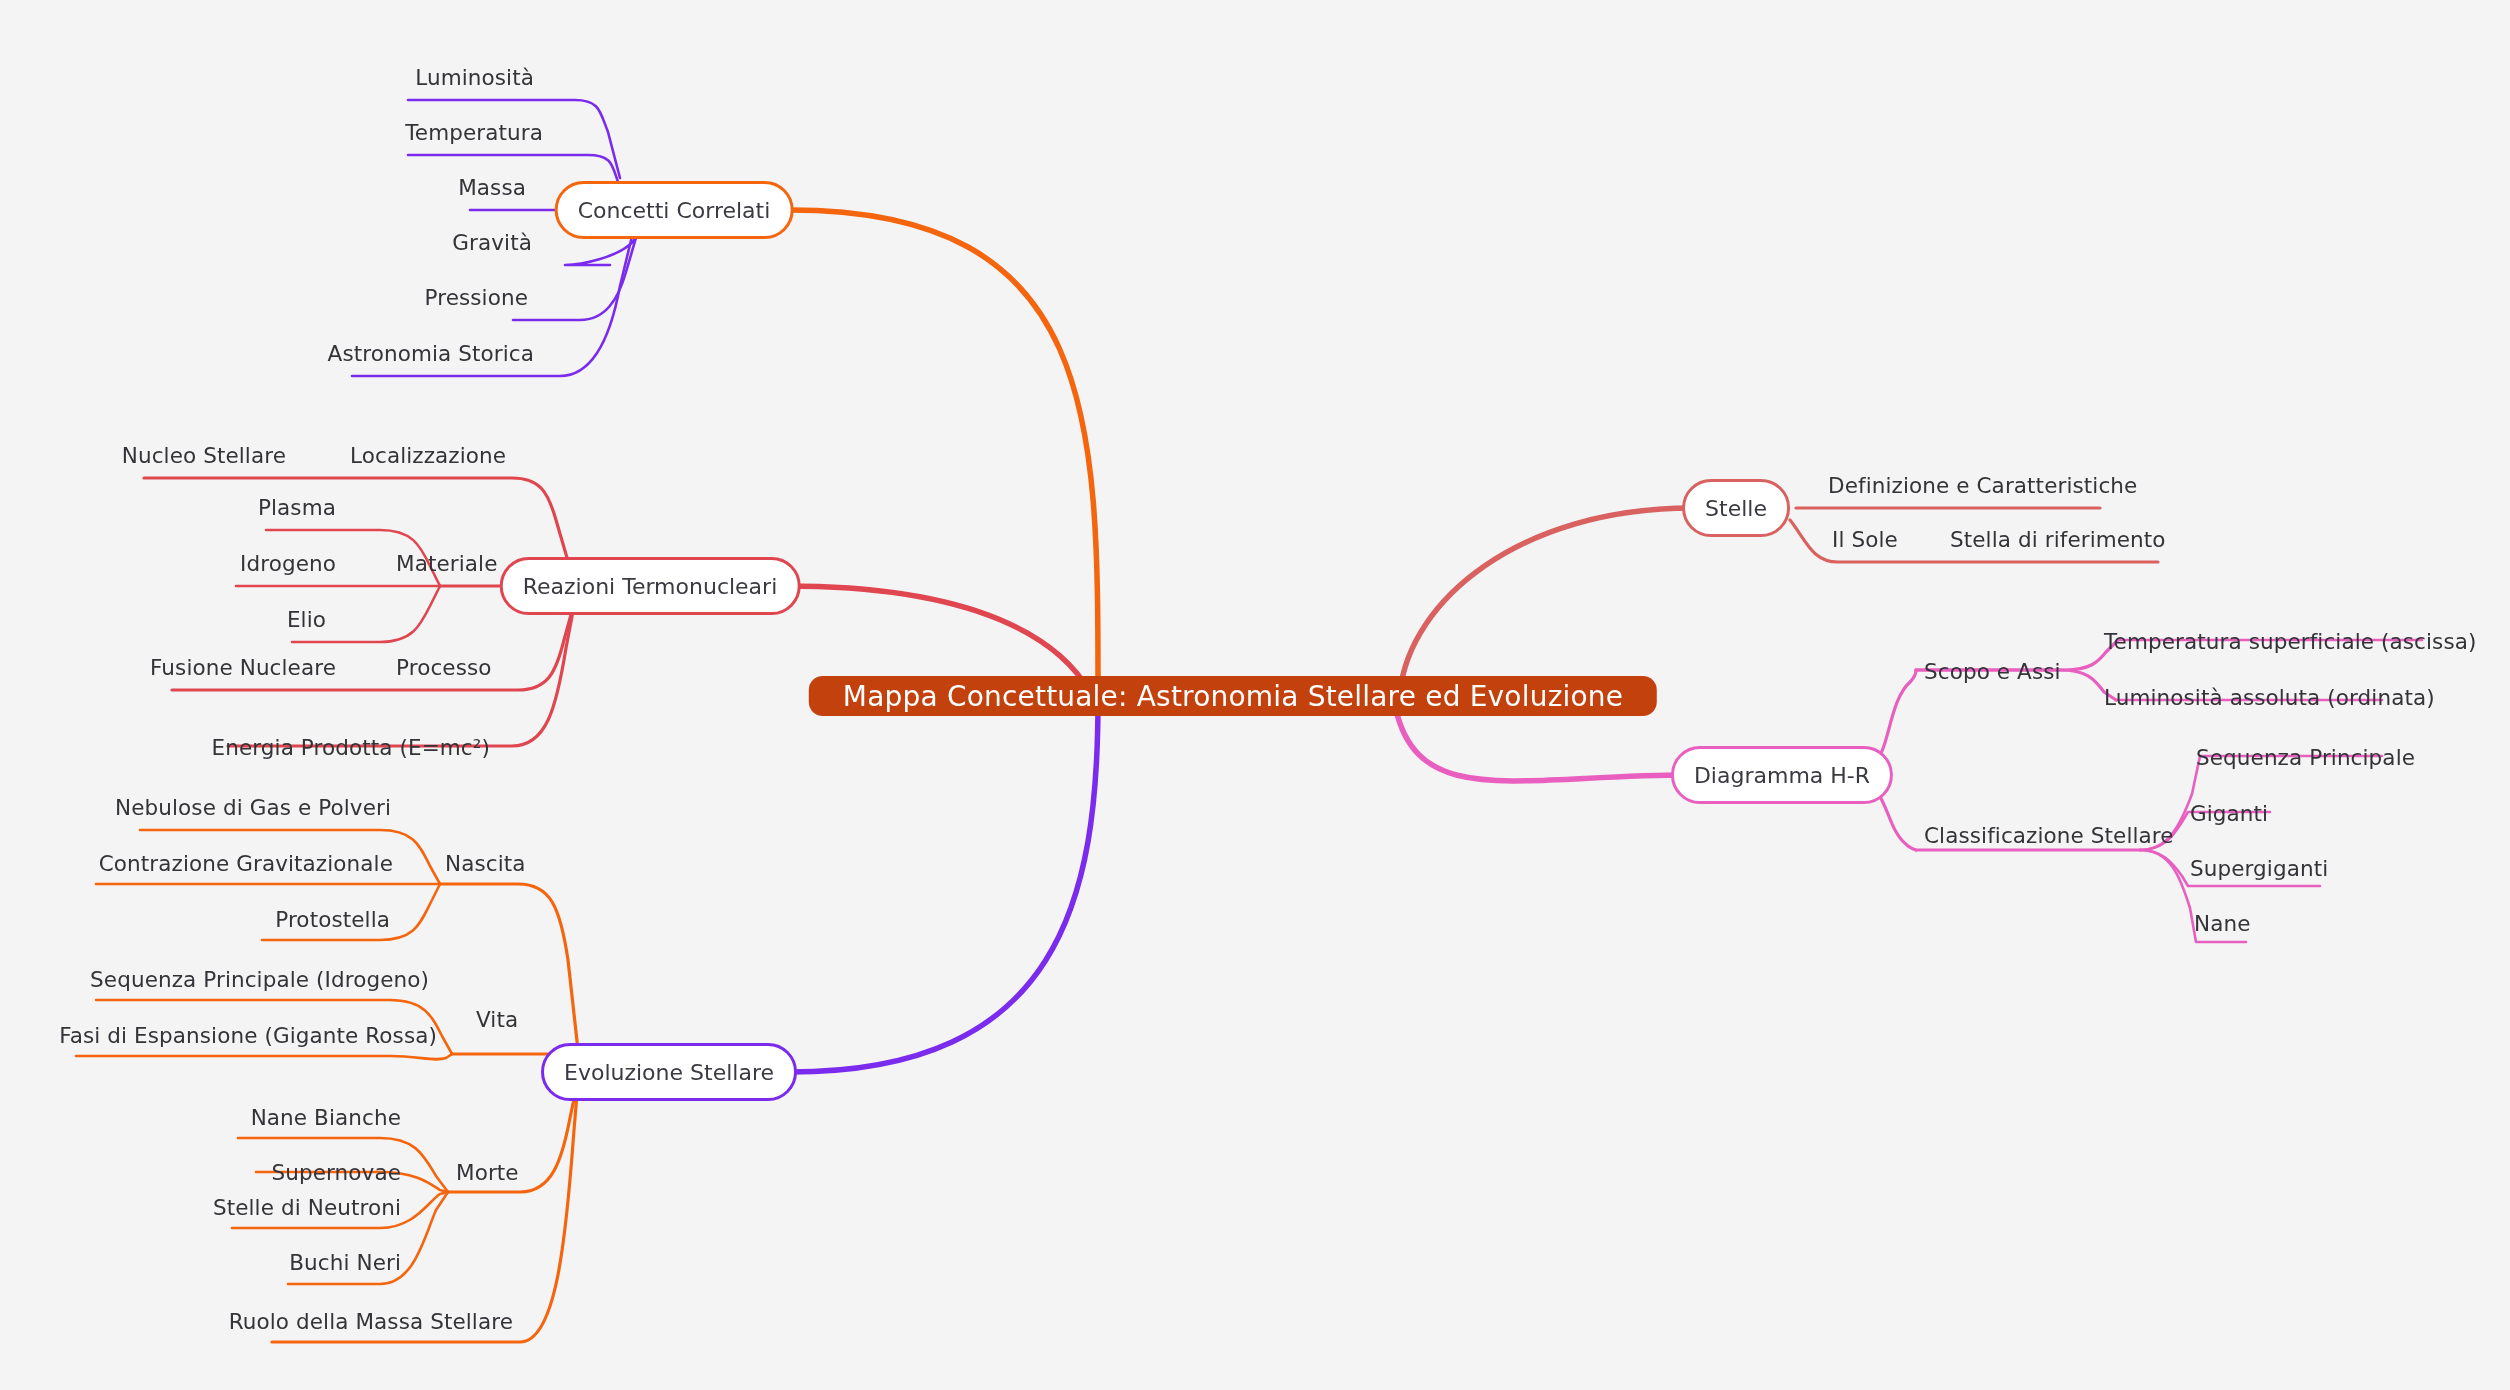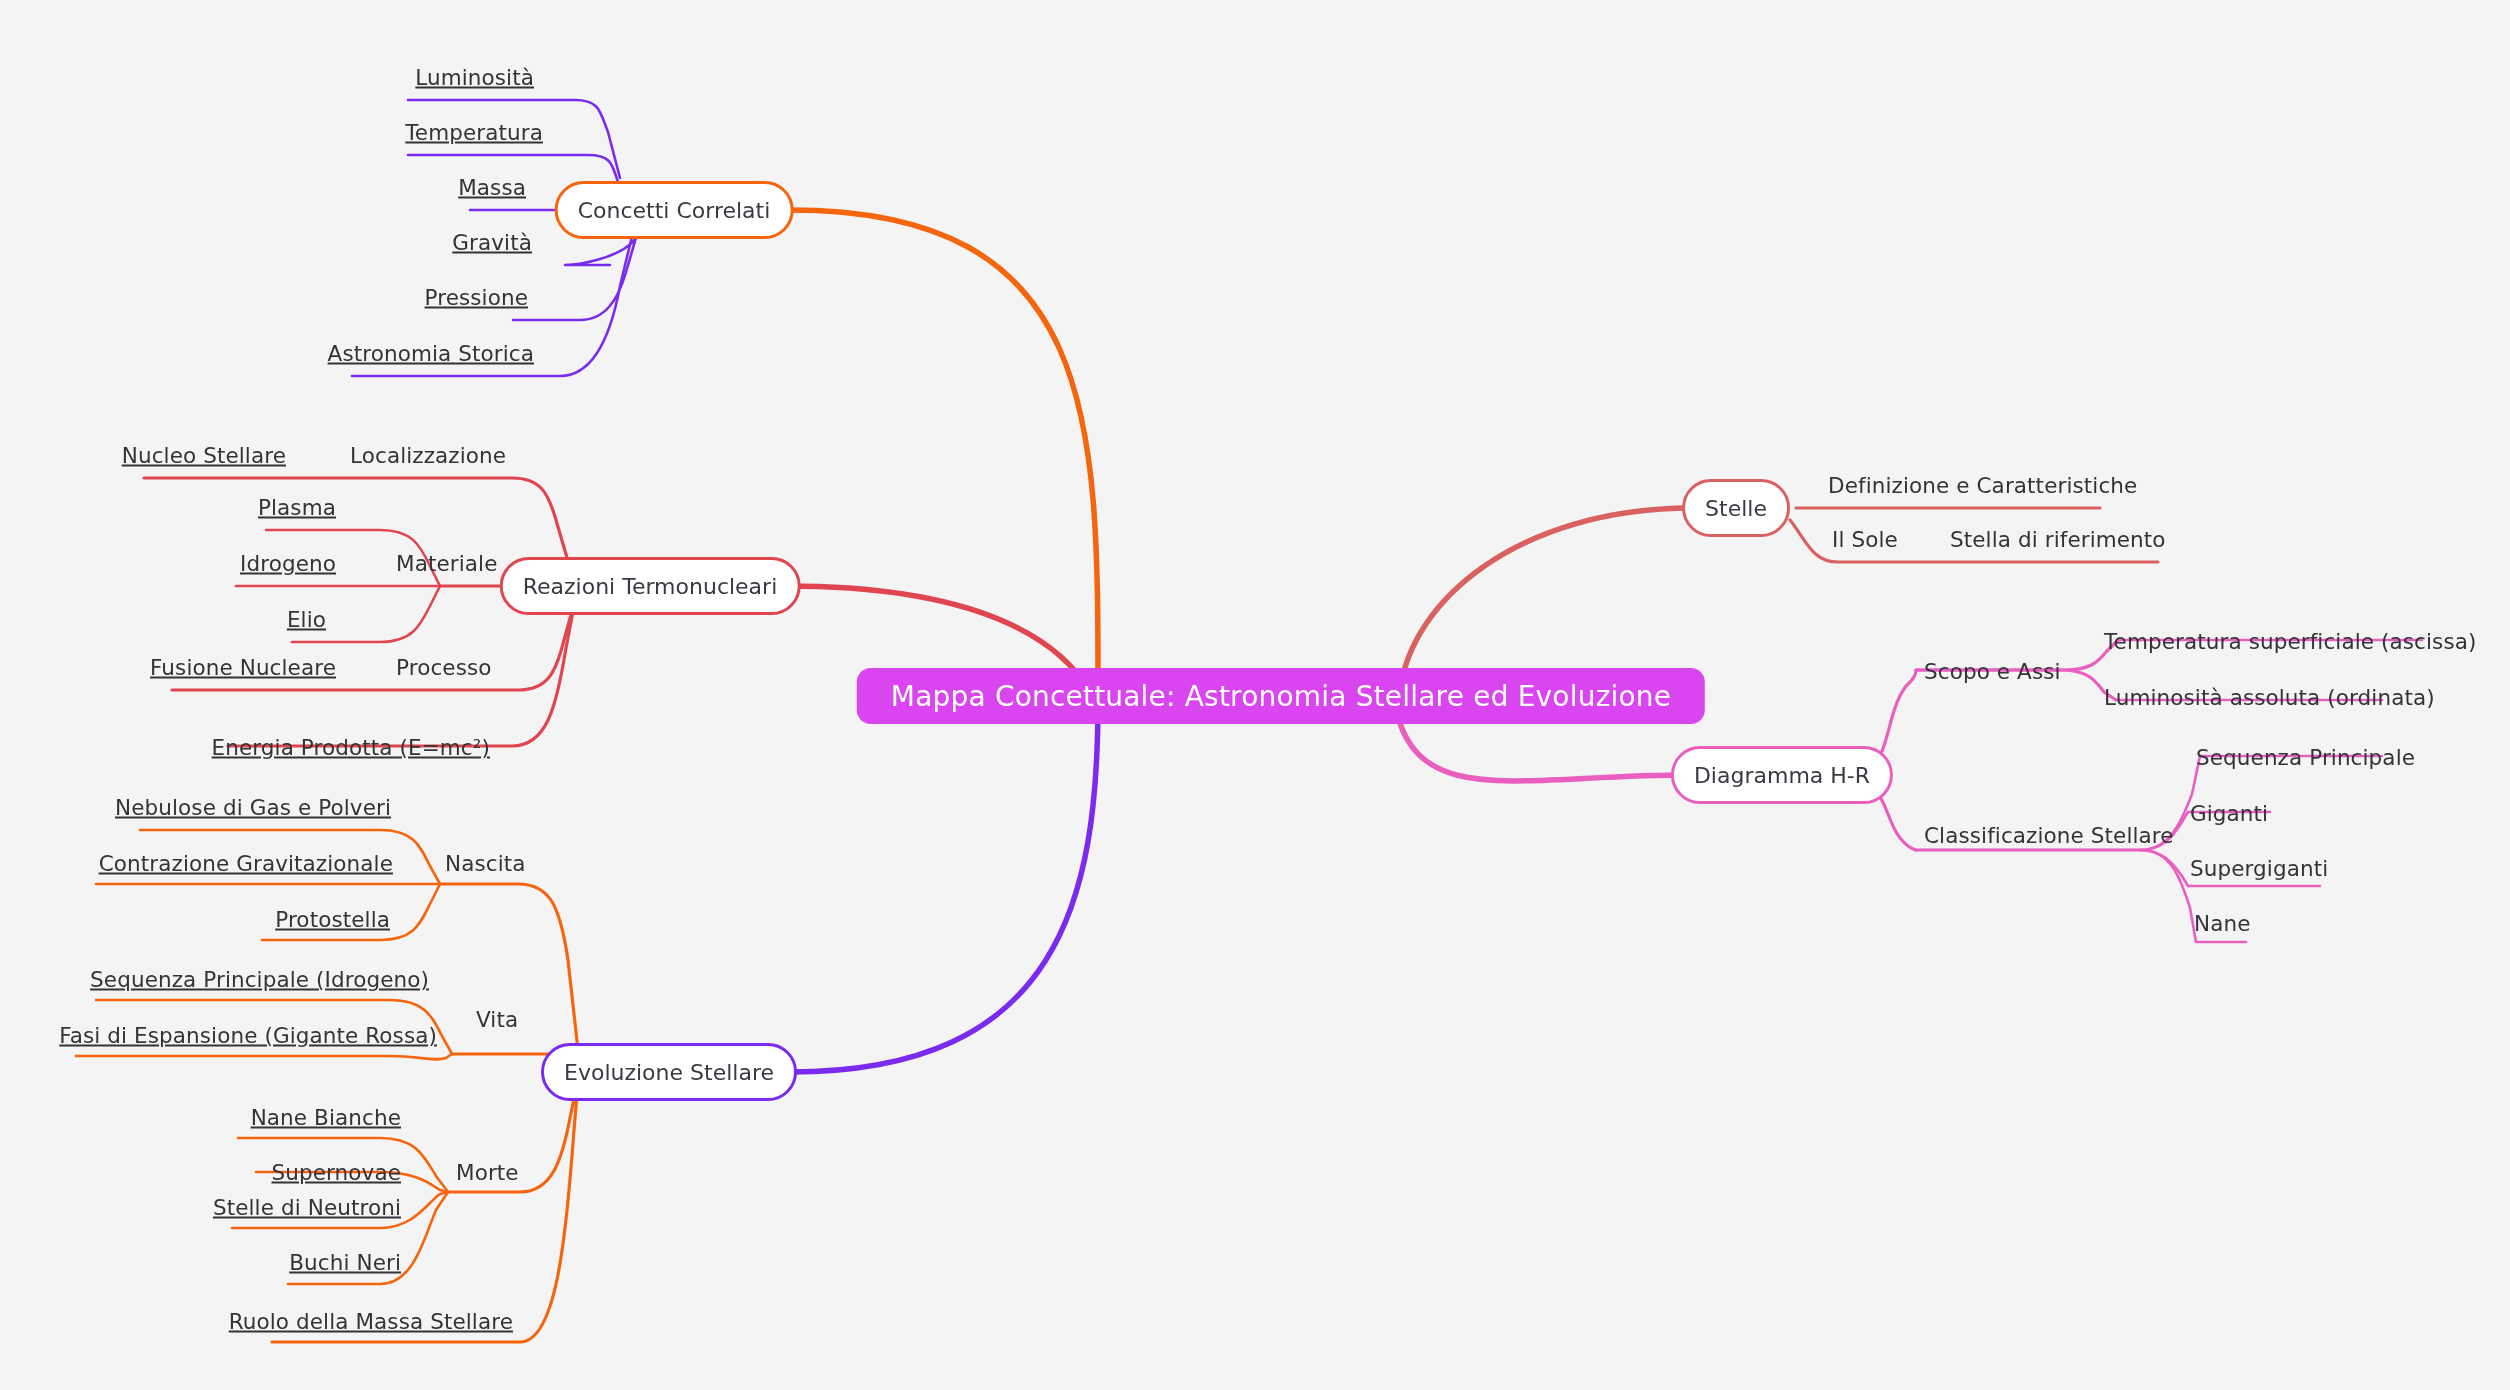--- a/index.html
+++ b/index.html
@@ -18,51 +18,50 @@
   .twig{stroke-width:2.6;}
 
   .label{
     position:absolute;
     color:#333338;
     font-size:21.5px;
     white-space:nowrap;
     line-height:1;
     letter-spacing:0.1px;
   }
-  .label.anchor-end{transform:translate(-100%,-100%);text-decoration:underline;}
+  .label.anchor-end{transform:translate(-100%,-100%);}
   .label.anchor-start{transform:translate(0,-100%);}
 
   .node{
     position:absolute;
     background:#ffffff;
     border-radius:999px;
     display:flex;
     align-items:center;
     justify-content:center;
     white-space:nowrap;
     font-size:22px;
     color:#3a3a42;
     box-sizing:border-box;
     padding:0 20px;
     height:58px;
     transform:translate(-50%,-50%);
   }
   .root{
     position:absolute;
-    background:#d946ef;
+    background:#c2410c;
     color:#ffffff;
     border-radius:14px;
     font-size:28px;
     padding:0 34px;
-    height:56px;
+    height:40px;
     display:flex;align-items:center;justify-content:center;
     white-space:nowrap;
     transform:translate(-50%,-50%);
     letter-spacing:0.2px;
-    margin-left:48px;
   }
 </style>
 </head>
 <body>
 
 <div id="mindmap">
   <svg viewBox="0 0 2510 1390" aria-hidden="true">
 
     <path class="edge trunk" d="M1098,690 C1098,420 1098,210 790,210" stroke="#f4650d"></path>
 

